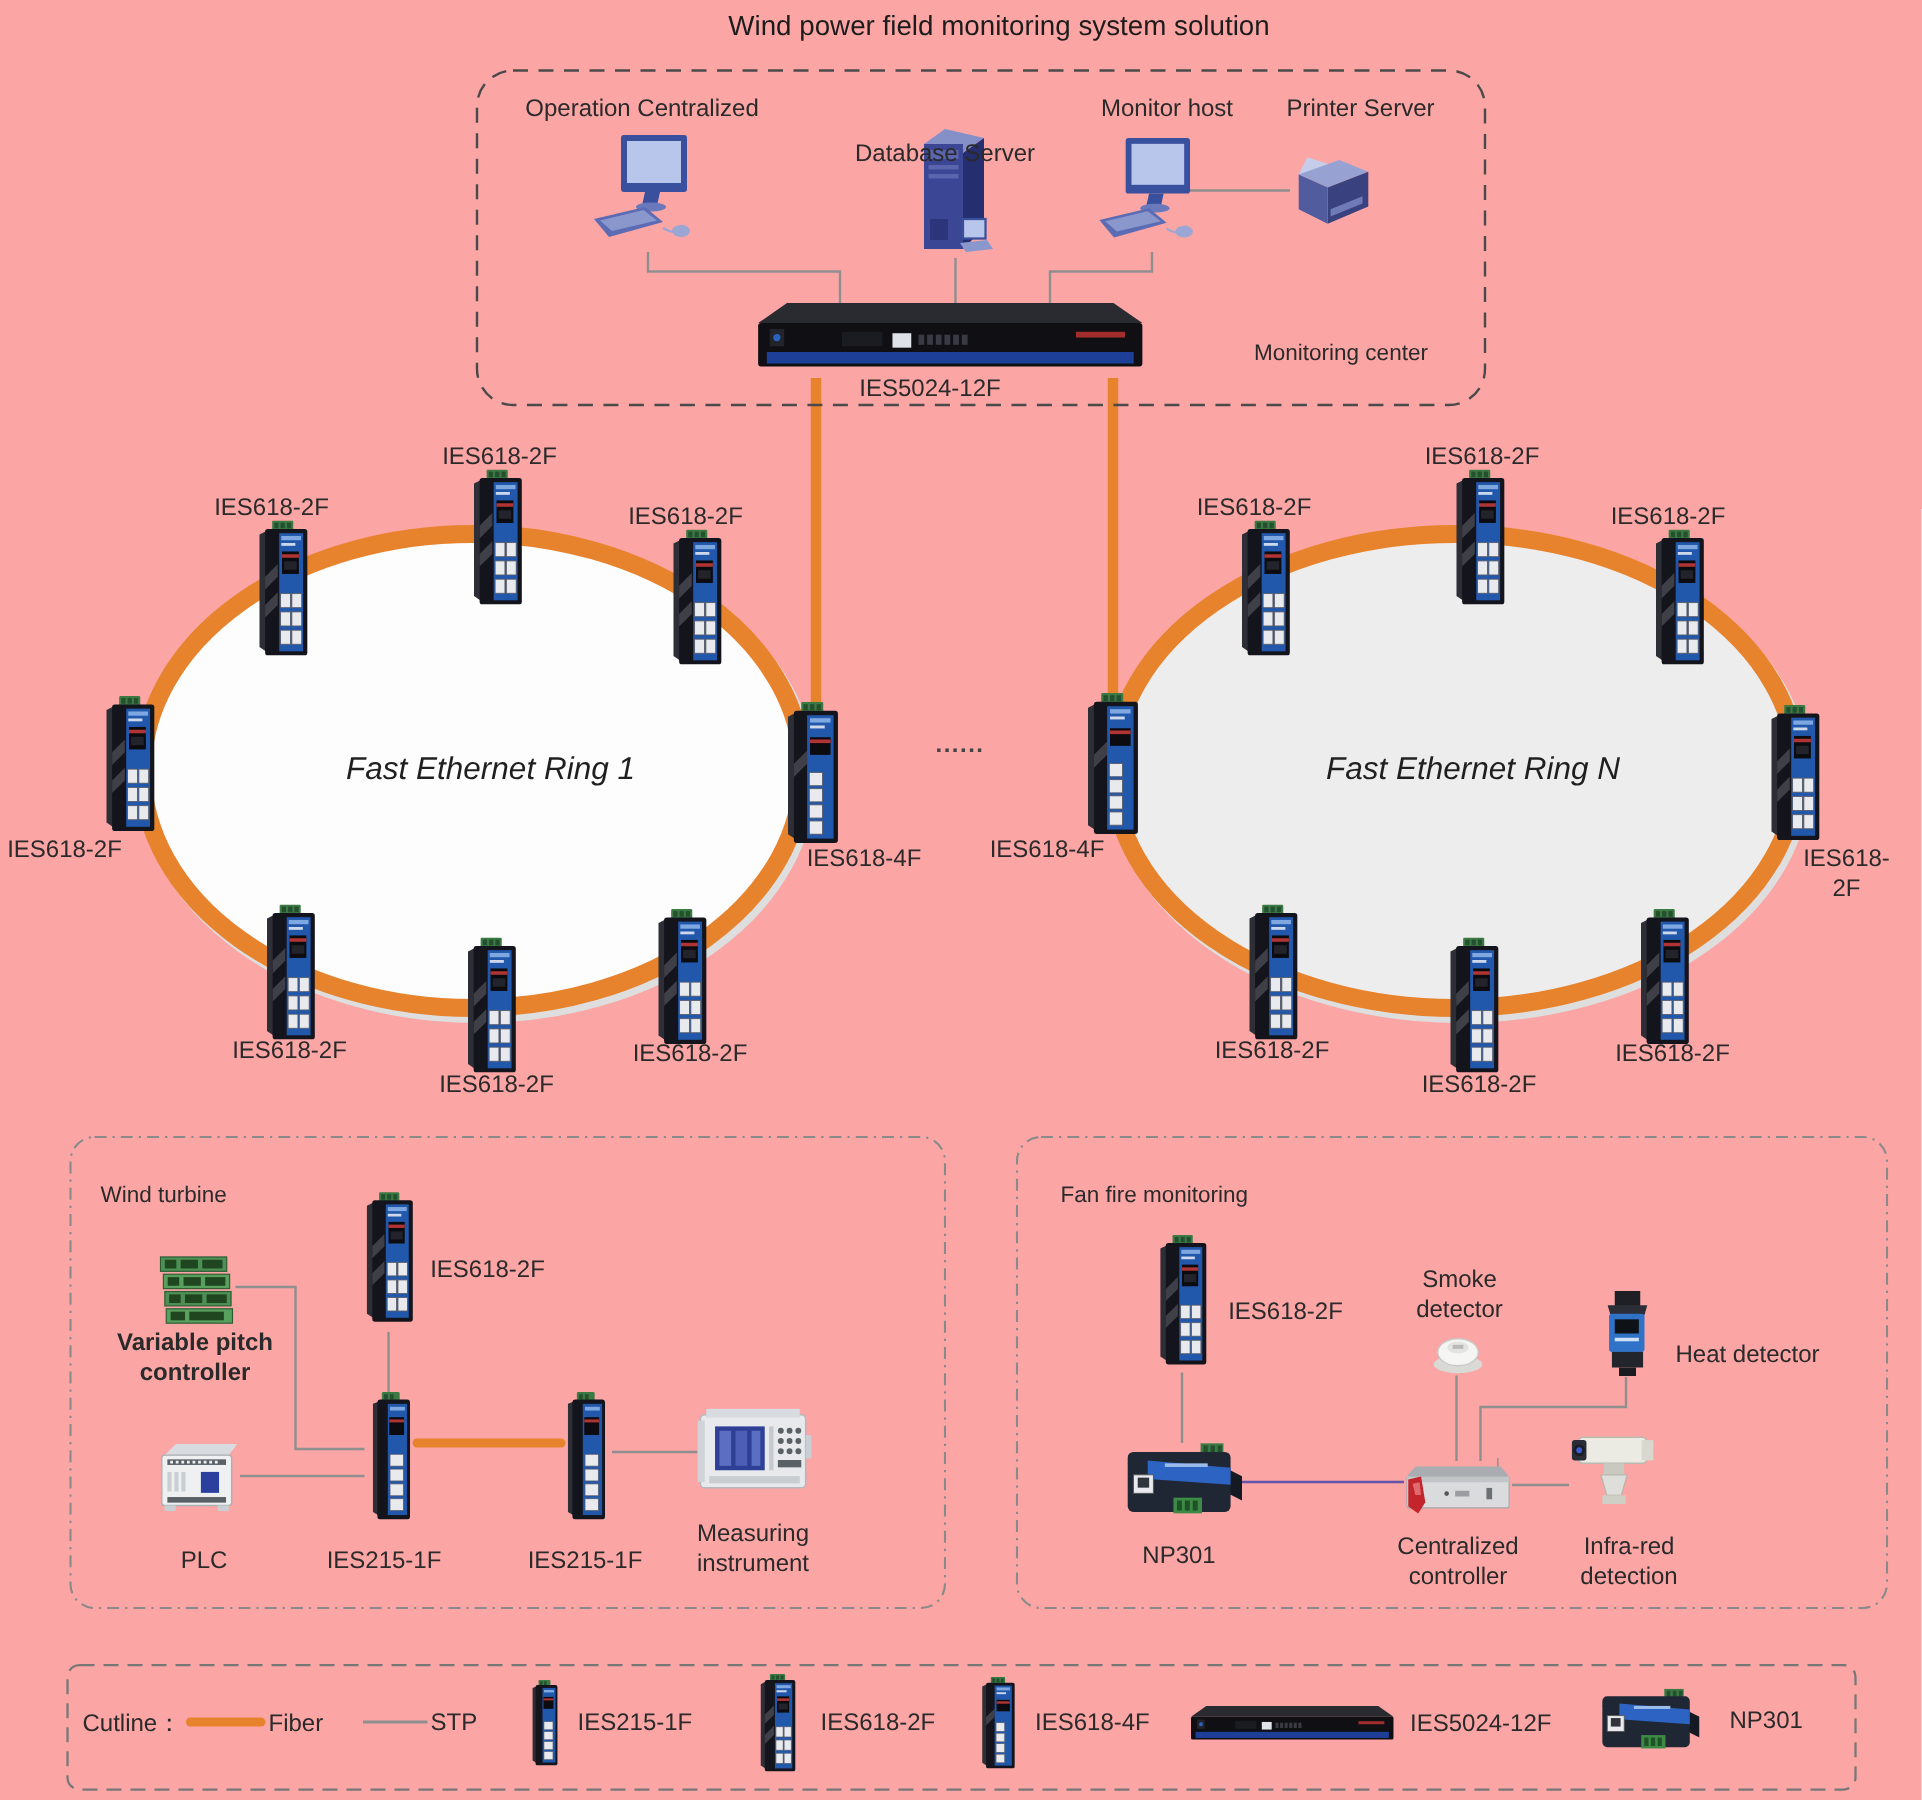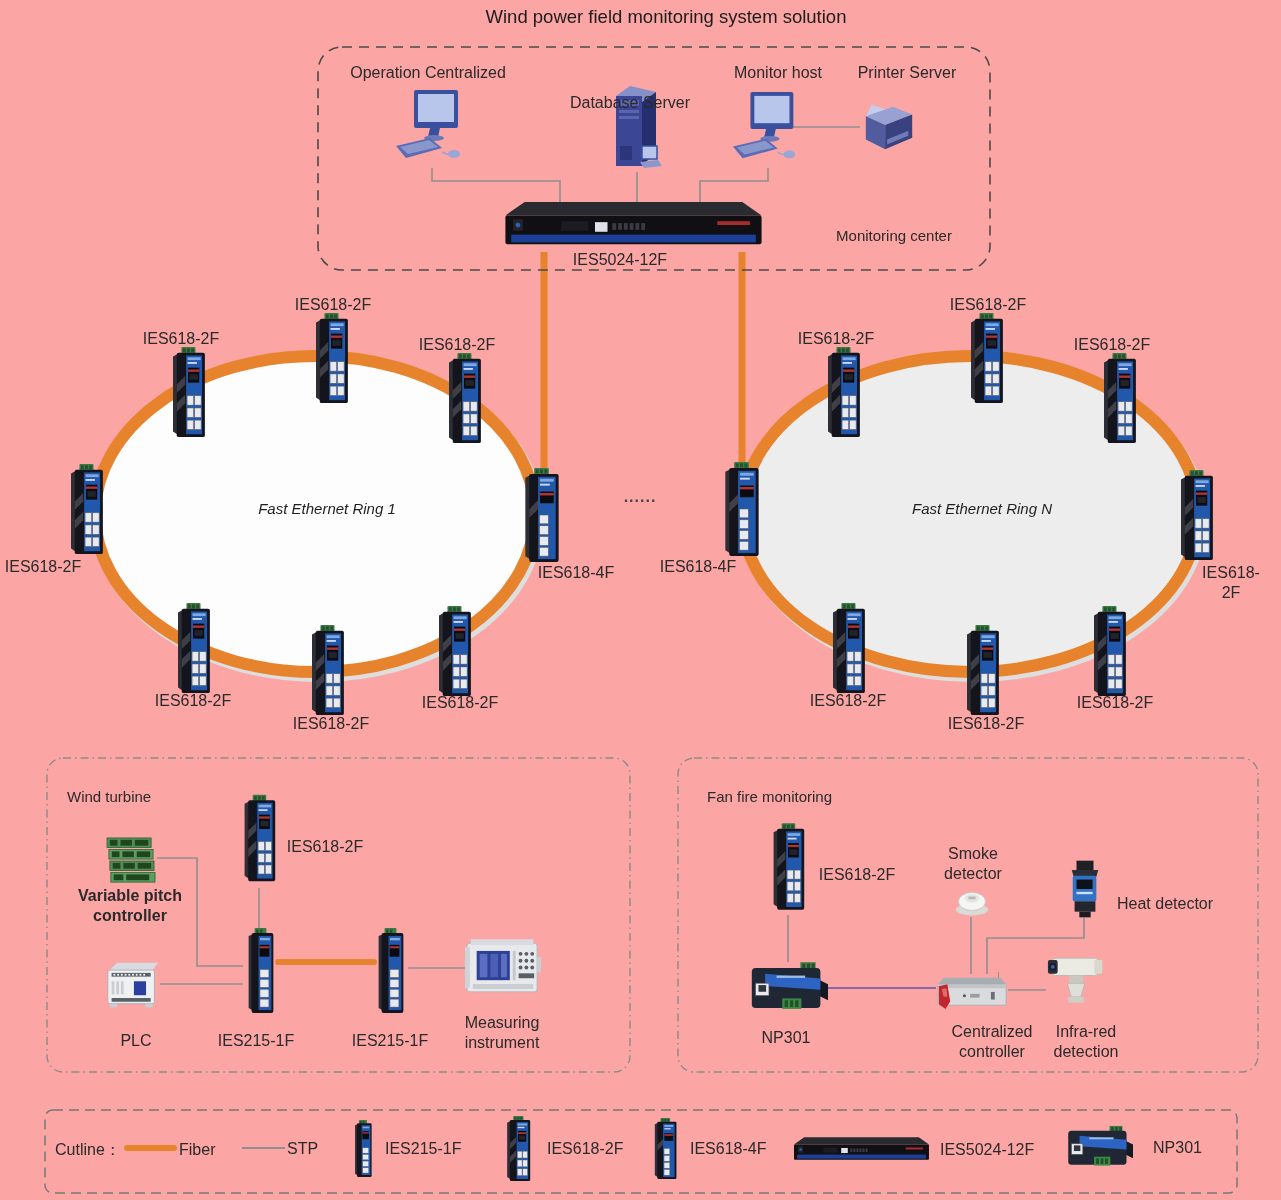--- a/index.html
+++ b/index.html
@@ -4,21 +4,21 @@
 <style>
   html,body{margin:0;padding:0;background:#fff;}
   #stage{position:relative;width:1281px;height:1200px;background:#fca5a5;overflow:hidden;
          font-family:"Liberation Sans",sans-serif;}
   #scene{position:absolute;left:0;top:0;}
   .lbl{position:absolute;font:16px/1.22 "Liberation Sans",sans-serif;color:#2a2a2a;
        white-space:pre-line;}
   .c{transform:translateX(-50%);text-align:center;}
   .title{font-size:18.5px;color:#1c1c1c;}
   .boxtitle{font-size:15px;}
-  .ringname{font-style:italic;font-size:15px;color:#1f1f1f;}
+  .ringname{font-style:italic;font-size:21px;color:#1f1f1f;}
   .dots{font-weight:bold;letter-spacing:1px;color:#444;}
 </style>
 </head>
 <body>
 
 <div id="stage">
 
 <svg id="scene" width="1281" height="1200" viewBox="0 0 1281 1200">
   <defs>
 
@@ -376,21 +376,21 @@
   <div class="lbl c" style="left:390px;top:1031px;">IES215-1F</div>
   <div class="lbl c" style="left:502px;top:1013px;text-align:center;">Measuring
 instrument</div>
 
   <div class="lbl boxtitle" style="left:707px;top:788px;">Fan fire monitoring</div>
   <div class="lbl c" style="left:857px;top:865px;">IES618-2F</div>
   <div class="lbl c" style="left:973px;top:844px;">Smoke
 detector</div>
   <div class="lbl" style="left:1117px;top:894px;">Heat detector</div>
   <div class="lbl c" style="left:786px;top:1028px;">NP301</div>
-  <div class="lbl c" style="left:972px;top:1022px;margin-left:20px;">Centralized
+  <div class="lbl c" style="left:972px;top:1022px;">Centralized
 controller</div>
   <div class="lbl c" style="left:1086px;top:1022px;">Infra-red
 detection</div>
 
   <div class="lbl" style="left:55px;top:1140px;">Cutline：</div>
   <div class="lbl" style="left:179px;top:1140px;">Fiber</div>
   <div class="lbl" style="left:287px;top:1139px;">STP</div>
   <div class="lbl" style="left:385px;top:1139px;">IES215-1F</div>
   <div class="lbl" style="left:547px;top:1139px;">IES618-2F</div>
   <div class="lbl" style="left:690px;top:1139px;">IES618-4F</div>

